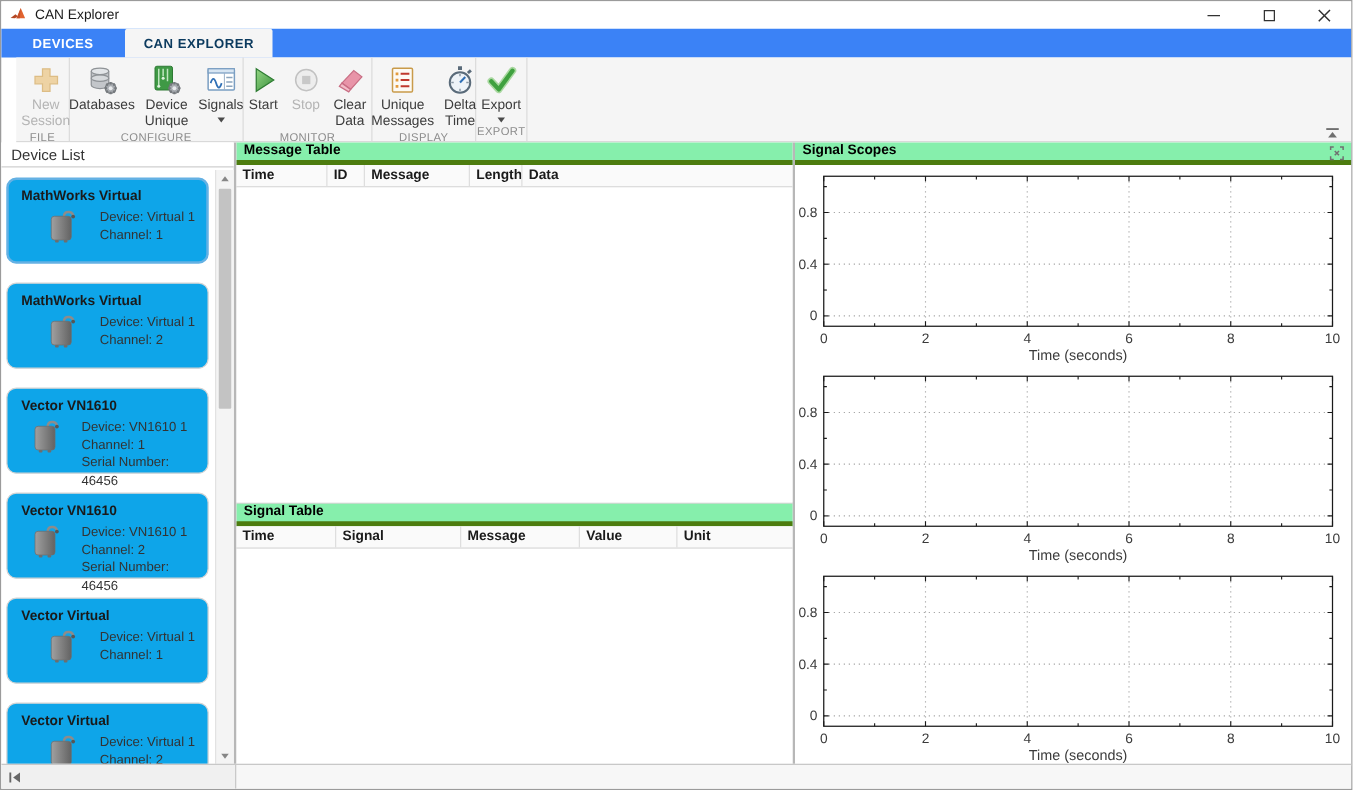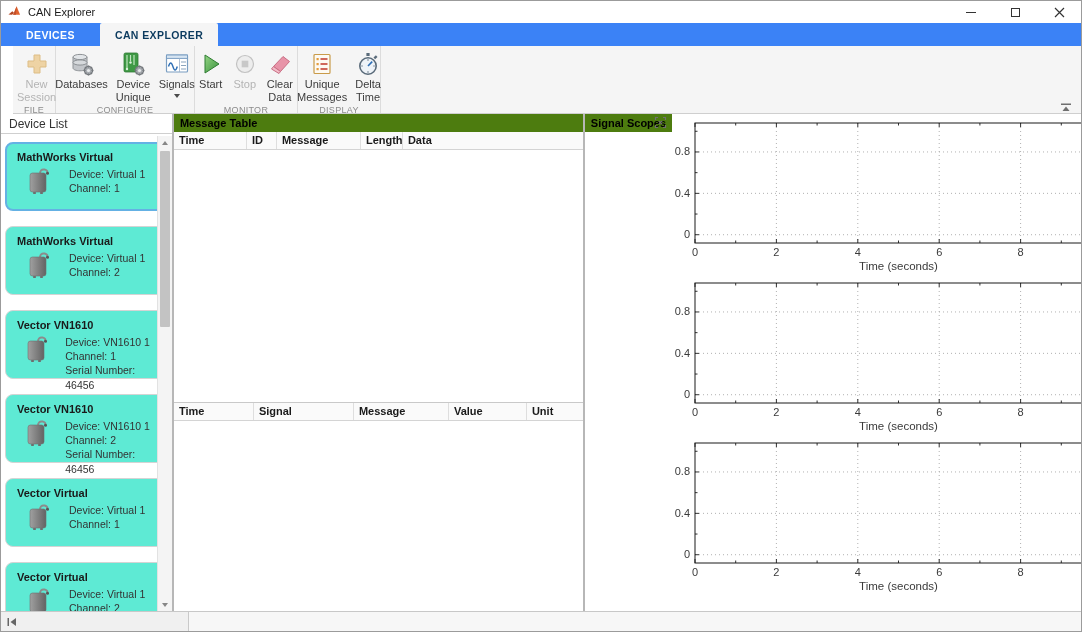--- a/index.html
+++ b/index.html
@@ -32,44 +32,44 @@
   .rlabel { font-size:11px; line-height:1.18; color:#3c3c3c; text-align:center; white-space:pre-line; }
   .rbtn.disabled .rlabel { color:#b4b4b4; }
   .caret { width:0; height:0; border-left:3.5px solid transparent; border-right:3.5px solid transparent; border-top:4px solid #4a4a4a; margin-top:3px; }
   .collapse-ribbon { position:absolute; right:6px; top:98px; width:16px; height:12px; cursor:default; }
   
   .main { position:absolute; left:0; top:113px; width:100%; height:499px; display:flex; }
   .devicepanel { width:188px; height:100%; background:#fff; border-right:2px solid #b7b7b7; position:relative; }
   .panelheader { height:20px; background:#fff; border-bottom:1px solid #cfcfcf; font-size:12px; color:#333;
                  display:flex; align-items:center; padding:0 8px; }
   .cards { position:absolute; left:0; top:20px; right:15px; bottom:0; overflow:hidden; padding:8px 2px 0 4px; }
-  .card { width:162px; height:69px; border:1px solid #d4d4d4; border-radius:8px; margin-bottom:15px; padding:8px 10px 0 11px; background:#5eead4; cursor:default; }
+  .card { width:162px; height:69px; border:1px solid #d4d4d4; border-radius:8px; margin-bottom:15px; padding:8px 10px 0 11px; background:#0ea5e9; cursor:default; }
   .card.selected { border:2px solid #64b1e4; padding:7px 9px 0 10px; }
   .cardtitle { font-size:11px; font-weight:700; color:#1a1a1a; }
-  .cardbody { display:flex; margin-top:3px; }
+  .cardbody { display:flex; margin-top:3px;justify-content:flex-end; }
   .devicon { width:34px; display:flex; justify-content:center; margin-left:6px; }
   .carddetails { font-size:10.5px; color:#333; line-height:1.35; white-space:pre-line; margin-left:12px; margin-top:1px; }
   
   .vscroll { position:absolute; right:0; top:22px; bottom:0; width:15px; background:#f4f4f4; border-left:1px solid #e2e2e2; }
   .varrow { position:absolute; left:0; width:14px; height:12px; display:flex; align-items:center; justify-content:center; }
   .varrow.up { top:1px; } .varrow.down { bottom:2px; }
   .tri-up { width:0; height:0; border-left:3.5px solid transparent; border-right:3.5px solid transparent; border-bottom:4px solid #868686; }
   .tri-down { width:0; height:0; border-left:3.5px solid transparent; border-right:3.5px solid transparent; border-top:4px solid #868686; }
   .vthumb { position:absolute; left:2px; top:15px; width:10px; height:176px; background:#c3c3c3; border-radius:1px; }
   
   .middlepanel { width:447px; height:100%; border-right:2px solid #b7b7b7; display:flex; flex-direction:column; background:#fff; }
-  .paneltitle { height:18px; background:#4d7c0f; border-bottom:1px solid #4d7c0f; font-size:11px; font-weight:700; color:#000;
-                display:flex; align-items:center; padding:0 6px; flex:none; }
+  .paneltitle { height:18px; background:#86efac; border-bottom:4px solid #4d7c0f; font-size:11px; font-weight:700; color:#000;
+                display:flex; align-items:flex-start; padding:0 6px; flex:none; }
   .thead { display:flex; height:18px; background:#fafafa; border-bottom:1px solid #d4d4d4; flex:none; }
   .th { font-size:11px; font-weight:700; color:#1a1a1a; line-height:17px; padding-left:5px; border-right:1px solid #dedede; overflow:hidden; }
   .tbody { flex:1; background:#fff; }
   .msgsection { height:289px; display:flex; flex-direction:column; border-bottom:1px solid #c9c9c9; }
   .sigsection { flex:1; display:flex; flex-direction:column; }
   
-  .scopespanel { flex:1; height:100%; background:#fff; display:flex; }
+  .scopespanel { flex:1; height:100%; background:#fff; display:flex; flex-direction:column; }
   .scopetitle { position:relative; }
   .maxicon { position:absolute; right:4px; top:2px; width:14px; height:14px; cursor:default; }
   .scopesbody { flex:1; background:#fff; }
   svg.scope { display:block; width:445px; height:160px; }
   .grid { stroke:#a8a8a8; stroke-width:0.9; stroke-dasharray:1 3; }
   .axbox { stroke:#1a1a1a; stroke-width:1; fill:none; }
   .tick { stroke:#1a1a1a; stroke-width:0.9; }
   .ticklab { font-family:"Liberation Sans",sans-serif; font-size:11px; fill:#3a3a3a; }
   .axlabel { font-family:"Liberation Sans",sans-serif; font-size:11.5px; fill:#3a3a3a; }
   
@@ -256,20 +256,35 @@
               <path d="M12 8 v2 M12 20 v2 M5 15 h2 M17 15 h2" stroke="#8b99a6" stroke-width="1.2"></path>
             </svg>
           </span>
           <span class="rlabel">Delta
 Time</span>
         </div>
       </div>
       <div class="rgrouplabel">DISPLAY</div>
     </div>
 
+    <div class="rgroup" style="width:41px">
+      <div class="rbuttons" style="justify-content:center">
+        <div class="rbtn">
+          <span class="ricon">
+            <svg width="26" height="24" viewBox="0 0 26 24">
+              <path d="M5 13 L11 19.5 L22 4.5" fill="none" stroke="#a9d8a0" stroke-width="6" stroke-linecap="round" stroke-linejoin="round"></path>
+              <path d="M5 13 L11 19.5 L22 4.5" fill="none" stroke="#3fa13f" stroke-width="3.4" stroke-linecap="round" stroke-linejoin="round"></path>
+            </svg>
+          </span>
+          <span class="rlabel">Export</span>
+          <span class="caret"></span>
+        </div>
+      </div>
+      <div class="rgrouplabel">EXPORT</div>
+    </div>
 
   </div>
 
   <span class="collapse-ribbon">
     <svg width="14" height="11" viewBox="0 0 14 11">
       <rect x="2" y="1.5" width="10" height="1.5" fill="#6f6f6f"></rect>
       <path d="M7 4.5 L10.5 9 H3.5 Z" fill="#6f6f6f"></path>
     </svg>
   </span>
 
@@ -411,20 +426,23 @@
         <div class="thead">
           <div class="th" style="width:73px">Time</div>
           <div class="th" style="width:30px">ID</div>
           <div class="th" style="width:84px">Message</div>
           <div class="th" style="width:42px">Length</div>
           <div class="th" style="flex:1; border-right:none">Data</div>
         </div>
         <div class="tbody"></div>
       </div>
       <div class="sigsection">
+        <div class="paneltitle">
+          <span>Signal Table</span>
+        </div>
         <div class="thead">
           <div class="th" style="width:80px">Time</div>
           <div class="th" style="width:100px">Signal</div>
           <div class="th" style="width:95px">Message</div>
           <div class="th" style="width:78px">Value</div>
           <div class="th" style="flex:1; border-right:none">Unit</div>
         </div>
         <div class="tbody"></div>
       </div>
     </div>

